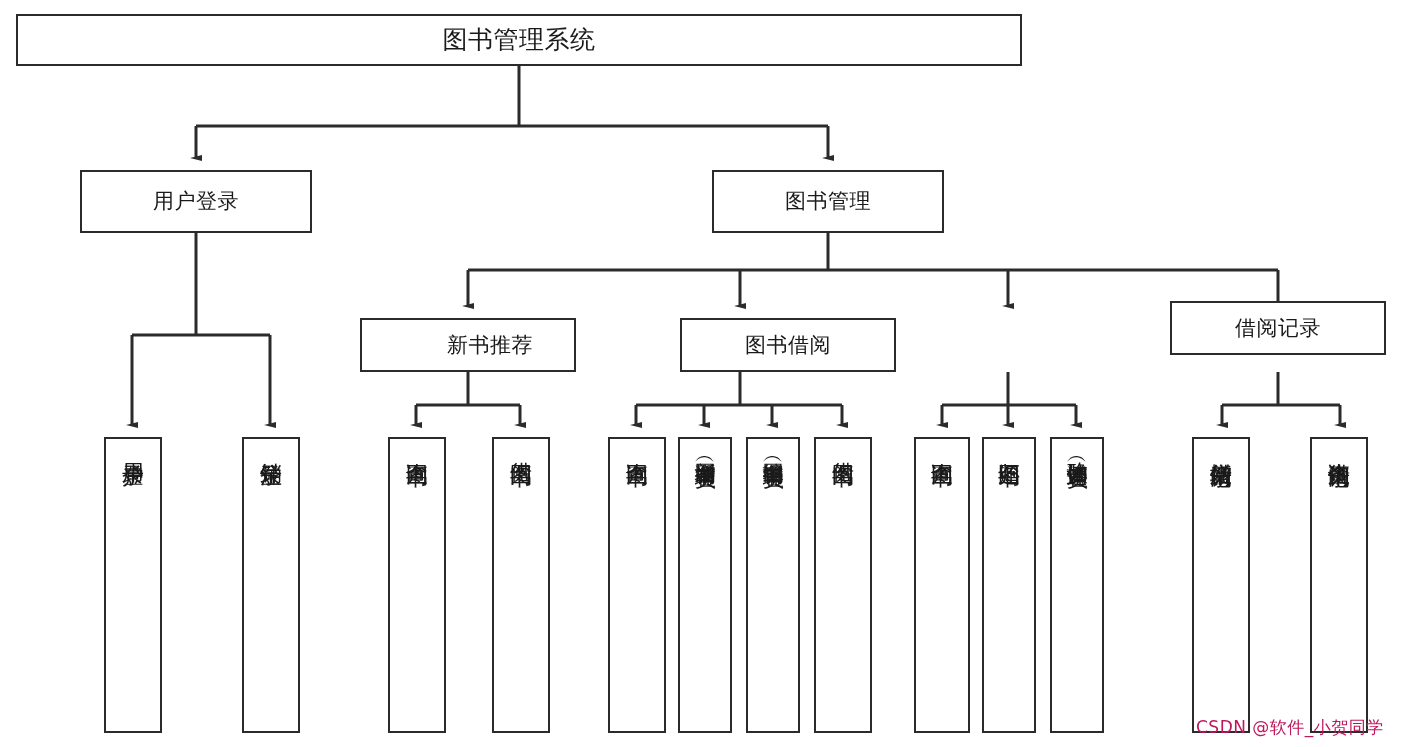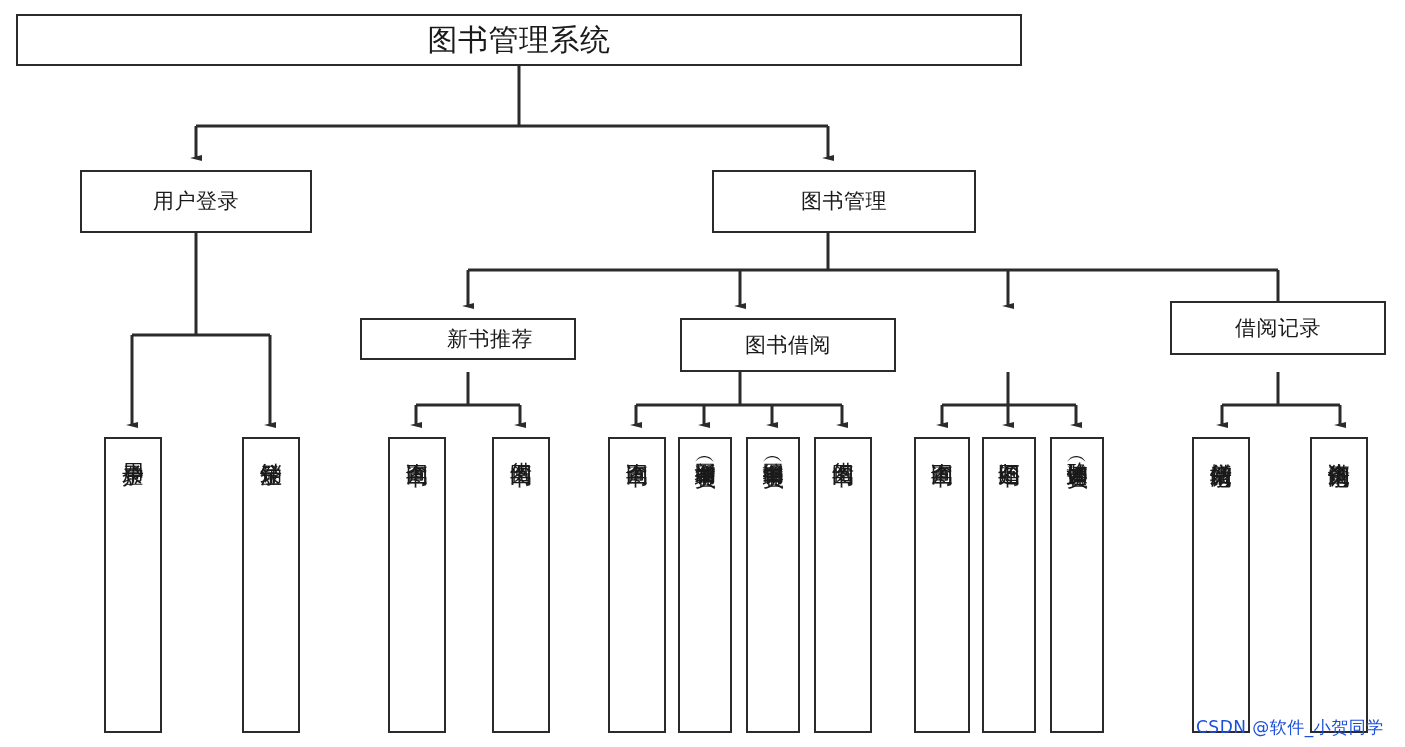--- a/index.html
+++ b/index.html
@@ -36,21 +36,21 @@
     justify-content: center;
     color: #1a1a1a;
   }
   .node .lbl {
     display: block;
     text-align: center;
     line-height: 1.18;
     letter-spacing: 0.5px;
   }
   .node-root .lbl {
-    font-size: 30px;
+    font-size: 25px;
   }
   .node-l1 .lbl {
     font-size: 21px;
   }
   .node-l2 .lbl {
     font-size: 21px;
   }
   .node-leaf {
     padding: 6px 2px;
     align-items: flex-start;
@@ -63,21 +63,21 @@
     line-height: 1.08;
     letter-spacing: 1px;
     white-space: pre;
   }
   .node-leaf.tall .lbl {
     font-size: 21px;
   }
   .watermark {
     position: absolute;
     font-size: 17px;
-    color: #1d4ed8;
+    color: #be185d;
     white-space: nowrap;
     letter-spacing: 0.5px;
   }
 </style>
 </head>
 <body>
 
 <div id="canvas">
 
   <svg class="wires" viewBox="0 0 1405 747" xmlns="http://www.w3.org/2000/svg">
@@ -130,25 +130,25 @@
     </g>
   </svg>
 
   <div class="node node-root" style="left:16px; top:14px; width:1006px; height:52px;">
     <span class="lbl">图书管理系统</span>
   </div>
 
   <div class="node node-l1" style="left:80px; top:170px; width:232px; height:63px;">
     <span class="lbl">用户登录</span>
   </div>
-  <div class="node node-l1" style="left:712px; top:170px; width:264px; height:63px;">
+  <div class="node node-l1" style="left:712px; top:170px; width:232px; height:63px;">
     <span class="lbl">图书管理</span>
   </div>
 
-  <div class="node node-l2" style="left:360px; top:318px; width:216px; height:42px;padding-left:44px;">
+  <div class="node node-l2" style="left:360px; top:318px; width:216px; height:54px;padding-left:44px;">
     <span class="lbl">新书推荐</span>
   </div>
   <div class="node node-l2" style="left:632px; top:318px; width:216px; height:54px;margin-left:48px;">
     <span class="lbl">图书借阅</span>
   </div>
   <div class="node node-l2" style="left:1170px; top:301px; width:216px; height:54px;">
     <span class="lbl">借阅记录</span>
   </div>
 
   <div class="node node-leaf" style="left:104px; top:437px; width:58px; height:296px;">

